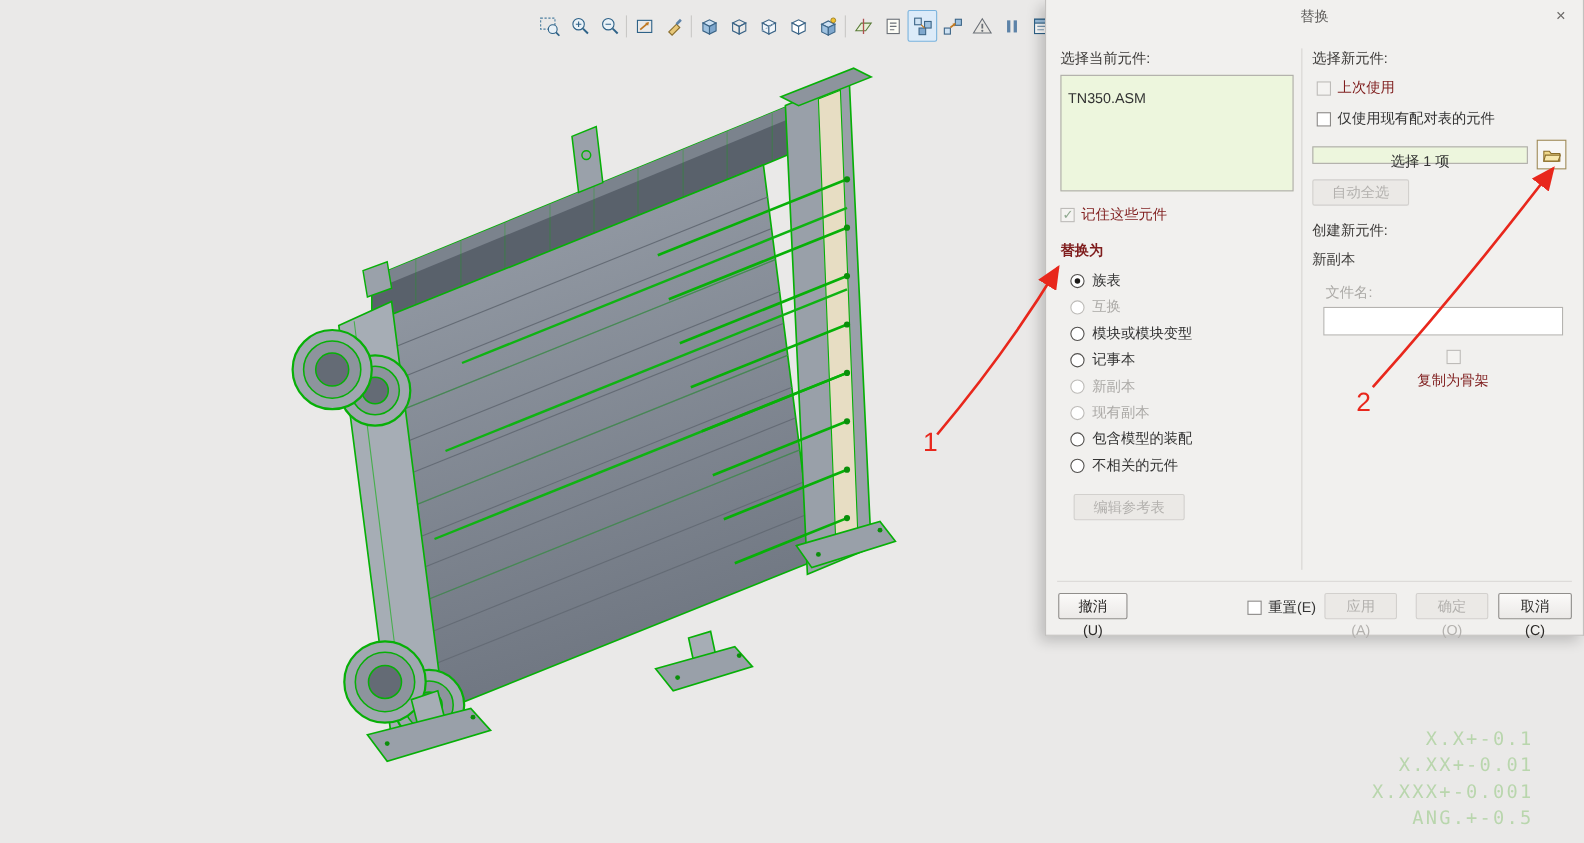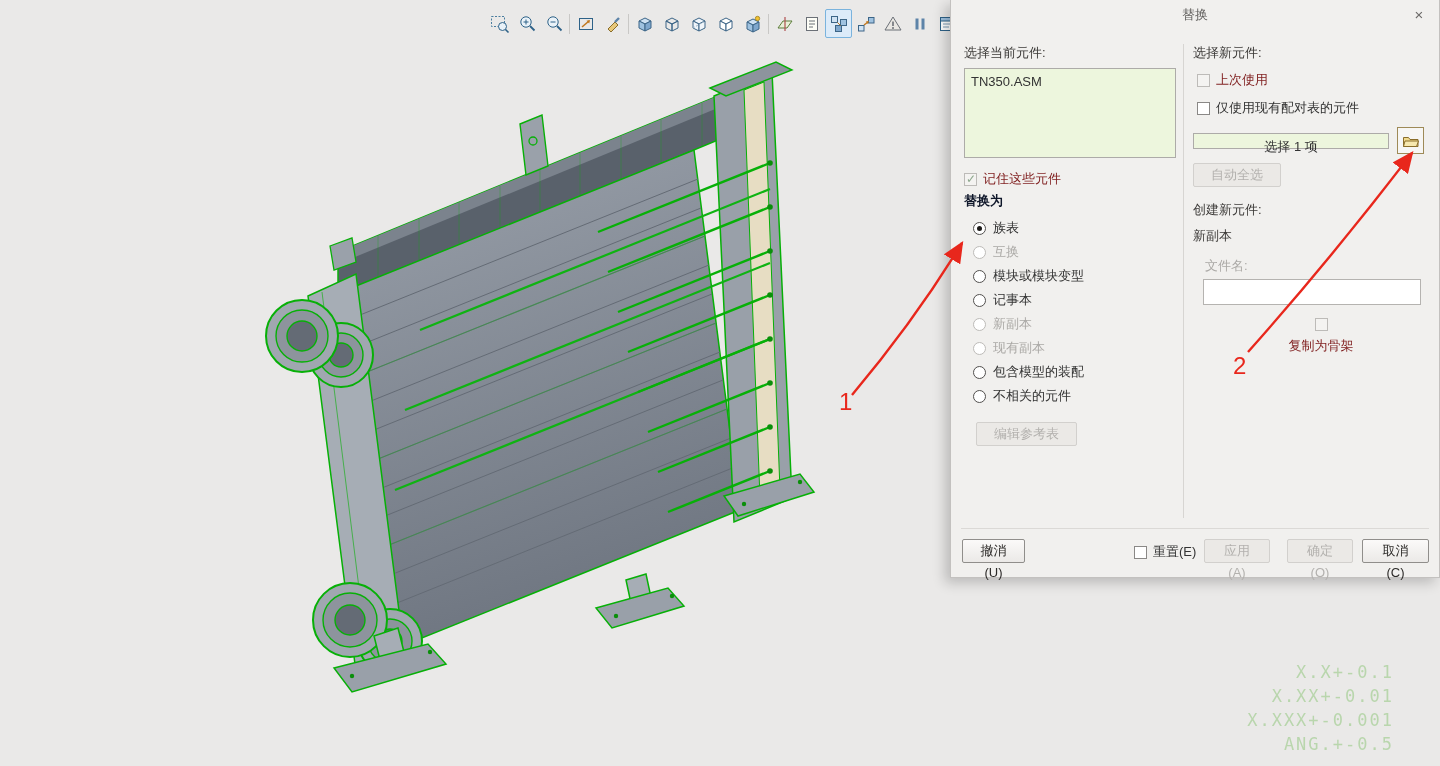--- a/index.html
+++ b/index.html
@@ -31,22 +31,22 @@
   .dlg-close{position:absolute;top:6px;right:12px;width:16px;height:18px;line-height:18px;
              text-align:center;color:#6b6967;font-size:15px;cursor:default;}
   .divider-v{position:absolute;left:232px;top:44px;height:474px;width:1px;background:#d7d5d2;}
   .divider-h{position:absolute;left:10px;right:10px;top:528px;height:1px;background:#dbd9d6;}
 
   .pane-left{position:absolute;left:13px;top:44px;width:212px;}
   .pane-right{position:absolute;left:242px;top:44px;width:238px;}
   .field-label{color:#3b3937;}
   .field-label.disabled{color:#aba9a6;}
   .collector{width:198px;height:78px;background:#edf6dd;border:1px solid #adaba8;
-             padding:5px 6px;margin-top:6px;}
-  .heading{font-weight:bold;margin-top:4px;color:#0f172a;}
+             padding:13px 6px;margin-top:6px;}
+  .heading{font-weight:bold;margin-top:15px;color:#7f1d1d;}
 
   .check-row{display:flex;align-items:center;gap:6px;margin-top:12px;}
   .checkbox{width:13px;height:13px;border:1px solid #8a8886;background:#fff;
             position:relative;flex:none;box-sizing:border-box;}
   .check-row.disabled .checkbox{border-color:#bdbbb8;background:#f4f3f1;}
   .check-row.disabled .check-label{color:#7f1d1d;}
   .checkbox.checked::after{content:"✓";position:absolute;left:1px;top:-2px;
             font-size:12px;color:#8fa98f;}
 
   .radio-list{margin-top:6px;}

